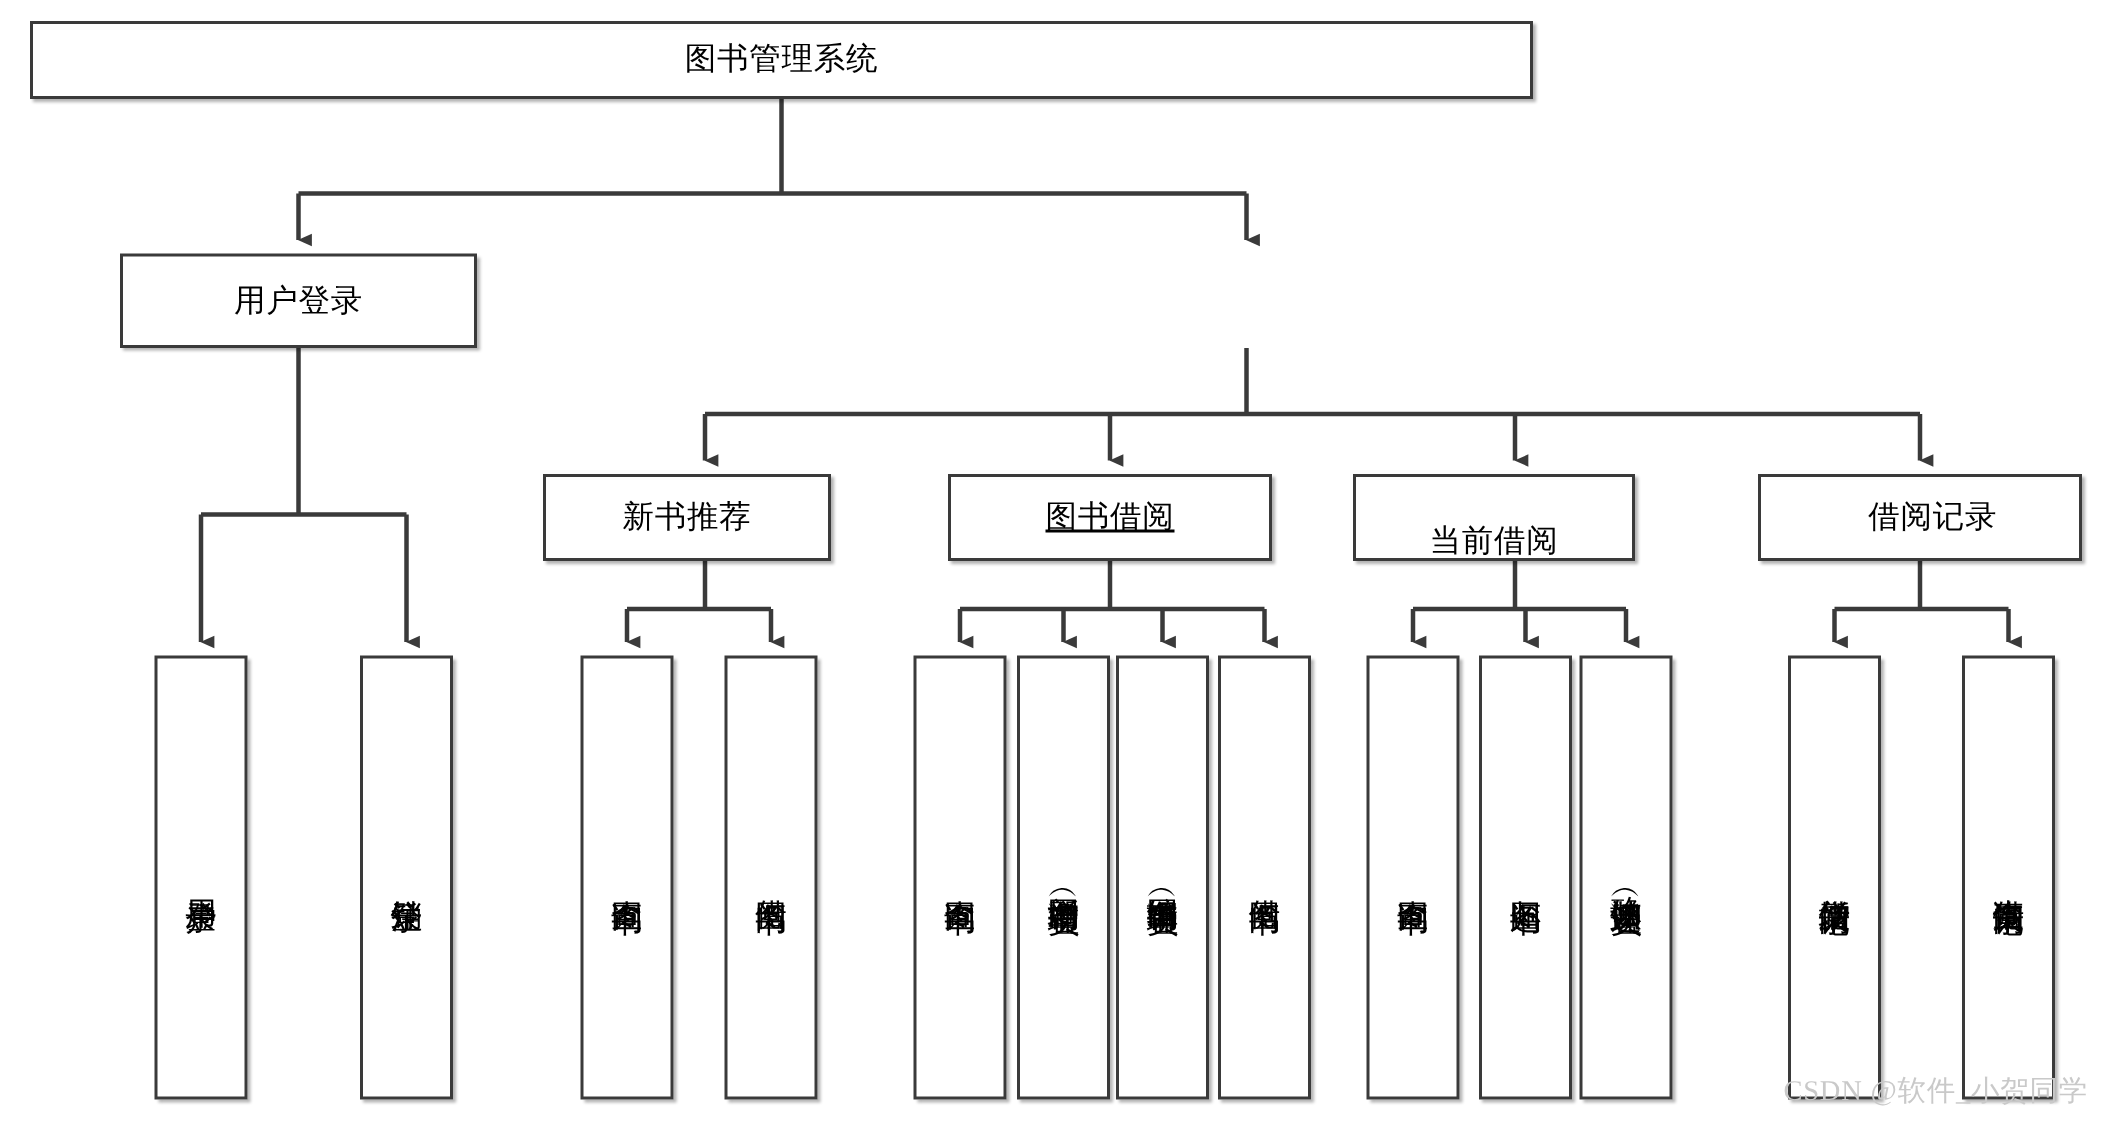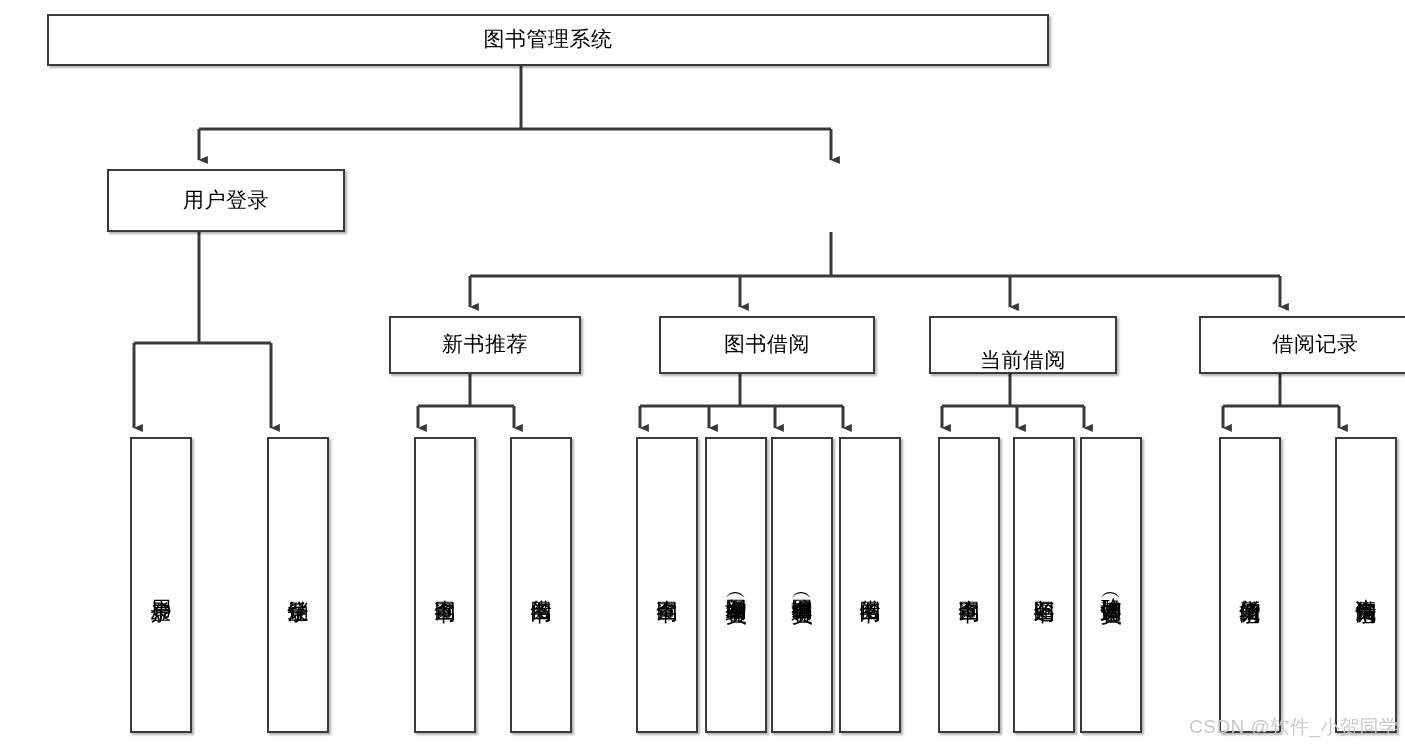--- a/index.html
+++ b/index.html
@@ -29,21 +29,20 @@
     position: absolute;
     box-sizing: border-box;
     background: #ffffff;
     border: 2px solid #3a3a3a;
     box-shadow: 2px 2px 2px rgba(0,0,0,0.30);
     display: flex;
     align-items: center;
     justify-content: center;
     color: #000000;
     overflow: hidden;
-    margin-left: 27px;
   }
   .node.horizontal {
     font-size: 21px;
     line-height: 1.1;
     letter-spacing: 0.5px;
     padding: 0 4px;
   }
   .node.vertical {
     writing-mode: vertical-rl;
     text-orientation: upright;
@@ -61,21 +60,21 @@
     text-align: center;
   }
   .watermark {
     position: absolute;
     left: 1189px;
     top: 714px;
     font-size: 19px;
     color: #c9c9c9;
     white-space: nowrap;
     letter-spacing: 0.5px;
-    font-family: Liberation Sans, sans-serif;
+    font-family: Liberation Serif, serif;
   }
 </style>
 </head>
 <body>
 
 <div id="diagram-root">
 
   <svg id="diagram-svg" viewBox="0 0 1405 747" xmlns="http://www.w3.org/2000/svg">
     <defs>
       <marker id="arrowhead" markerWidth="9" markerHeight="10" refX="4.5" refY="9.2" orient="auto" markerUnits="userSpaceOnUse">
@@ -142,21 +141,21 @@
     <span class="label">图书管理系统</span>
   </div>
 
   <div class="node horizontal" style="left:80px; top:169px; width:238px; height:63px;">
     <span class="label">用户登录</span>
   </div>
 
   <div class="node horizontal" style="left:362px; top:316px; width:192px; height:58px;">
     <span class="label">新书推荐</span>
   </div>
-  <div class="node horizontal" style="left:632px; top:316px; width:216px; height:58px;">
+  <div class="node horizontal" style="left:632px; top:316px; width:216px; height:58px;text-decoration:underline;">
     <span class="label">图书借阅</span>
   </div>
   <div class="node horizontal" style="left:902px; top:316px; width:188px; height:58px;align-items:flex-end;">
     <span class="label">当前借阅</span>
   </div>
   <div class="node horizontal" style="left:1172px; top:316px; width:216px; height:58px;padding-left:21px;">
     <span class="label">借阅记录</span>
   </div>
 
   <div class="node vertical" style="left:103px; top:437px; width:62px; height:296px;">

